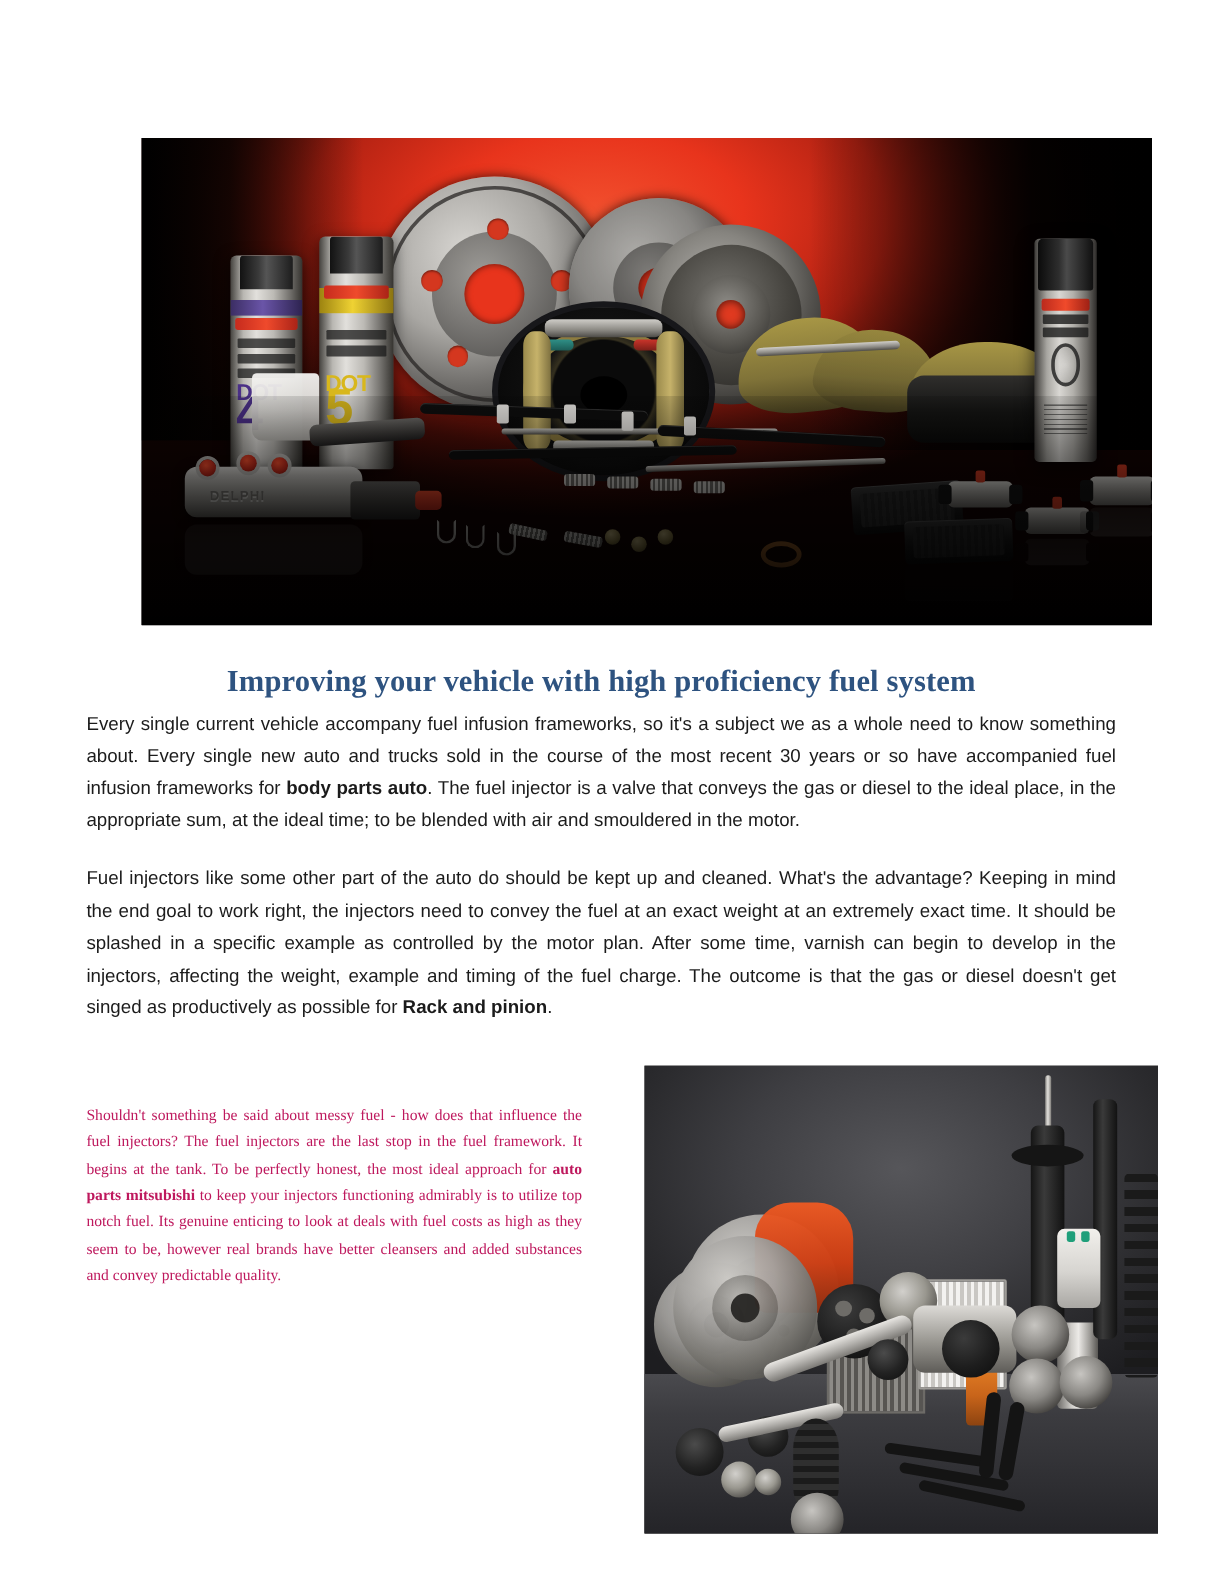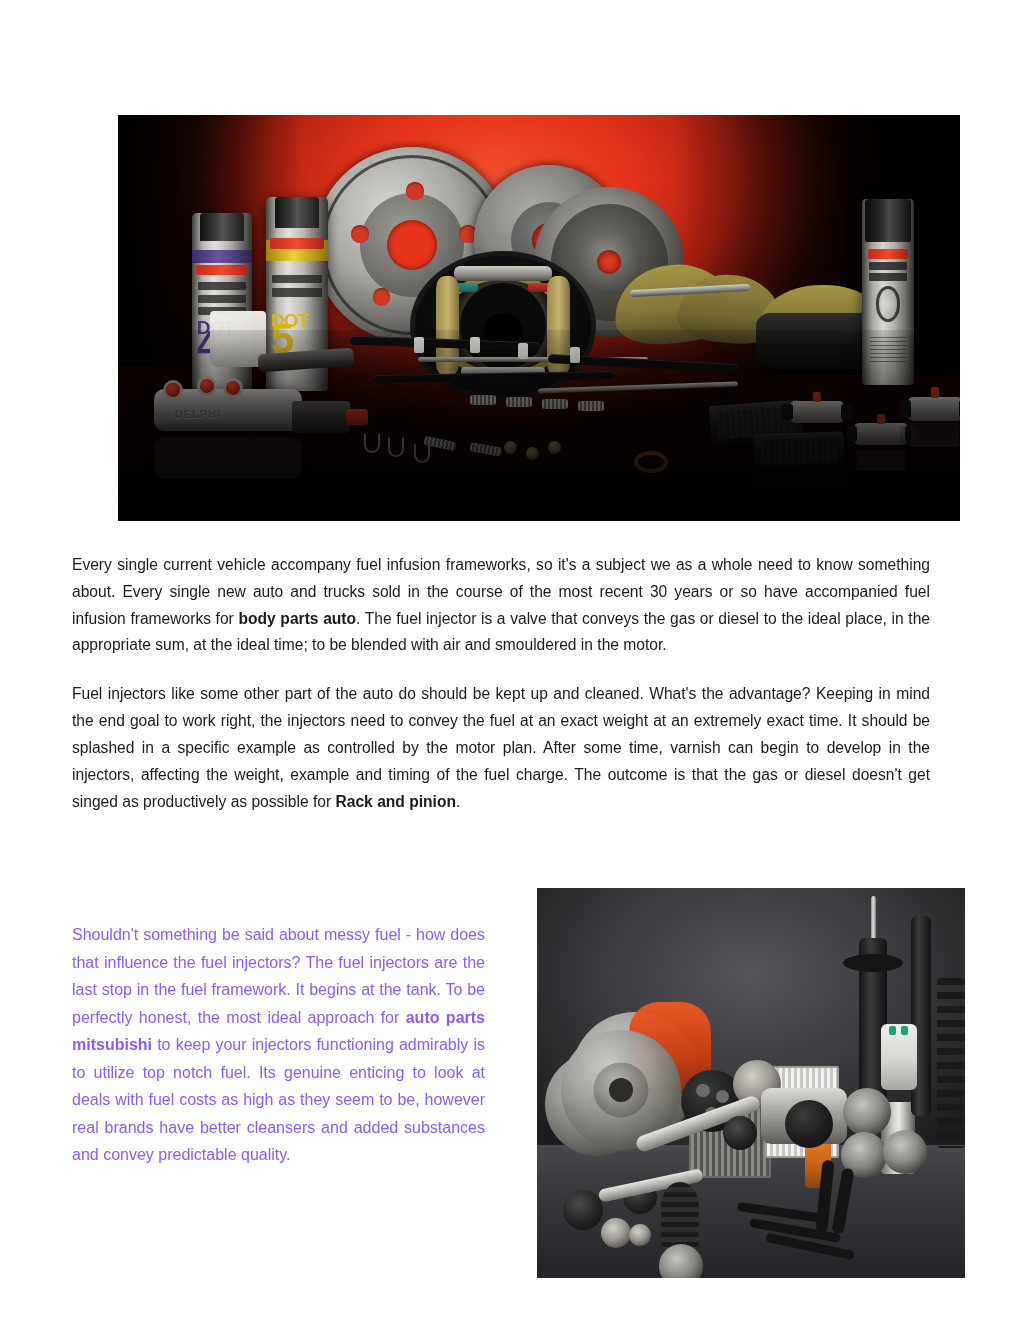--- a/index.html
+++ b/index.html
@@ -381,24 +381,24 @@
 
   
   .wrap-block {
     position: absolute;
     left: 72px;
     top: 905px;
     width: 858px;
   }
   .col-text {
     width: 413px;
-    font-family: Liberation Sans, sans-serif;
-    font-size: 16px;
+    font-family: Liberation Serif, serif;
+    font-size: 13px;
     line-height: 1.72;
-    color: #8b5cf6;
+    color: #be185d;
     text-align: justify;
   }
 
   
   .photo2 {
     position: absolute;
     left: 497px;
     top: 872px;
     width: 428px;
     height: 390px;
@@ -654,20 +654,21 @@
     <div class="wheelcyl reflect" style="left:736px; top:334px; width:54px; height:22px;"></div>
     <div class="wheelcyl reflect" style="left:790px; top:308px; width:54px; height:24px;"></div>
     <div class="pad reflect" style="left:636px; top:356px; width:90px; height:30px;"></div>
 
     <div style="position:absolute; left:516px; top:336px; width:34px; height:22px; border:4px solid #a0642b; border-radius:50%;"></div>
 
     <div class="hero-floor" style="pointer-events:none; background:linear-gradient(180deg, rgba(0,0,0,0.12) 0%, rgba(0,0,0,0.55) 35%, #000 100%);"></div>
   </figure>
 
   <div class="article">
+    <h1 class="article-title">Improving your vehicle with high proficiency fuel system</h1>
 
     <p class="body-text"><span>Every single current vehicle accompany fuel infusion frameworks, so it's a subject we as a whole need to know something about. Every single new auto and trucks sold in the course of the most recent 30 years or so have accompanied fuel infusion frameworks for </span><b>body parts auto</b><span>. The fuel injector is a valve that conveys the gas or diesel to the ideal place, in the appropriate sum, at the ideal time; to be blended with air and smouldered in the motor.</span></p>
 
     <div class="para-gap"></div>
 
     <p class="body-text"><span>Fuel injectors like some other part of the auto do should be kept up and cleaned. What's the advantage? Keeping in mind the end goal to work right, the injectors need to convey the fuel at an exact weight at an extremely exact time. It should be splashed in a specific example as controlled by the motor plan. After some time, varnish can begin to develop in the injectors, affecting the weight, example and timing of the fuel charge. The outcome is that the gas or diesel doesn't get singed as productively as possible for </span><b>Rack and pinion</b><span>.</span></p>
   </div>
 
   <div class="wrap-block">
     <p class="col-text"><span>Shouldn't something be said about messy fuel - how does that influence the fuel injectors? The fuel injectors are the last stop in the fuel framework. It begins at the tank. To be perfectly honest, the most ideal approach for </span><b>auto parts mitsubishi</b><span> to keep your injectors functioning admirably is to utilize top notch fuel. Its genuine enticing to look at deals with fuel costs as high as they seem to be, however real brands have better cleansers and added substances and convey predictable quality.</span></p>

